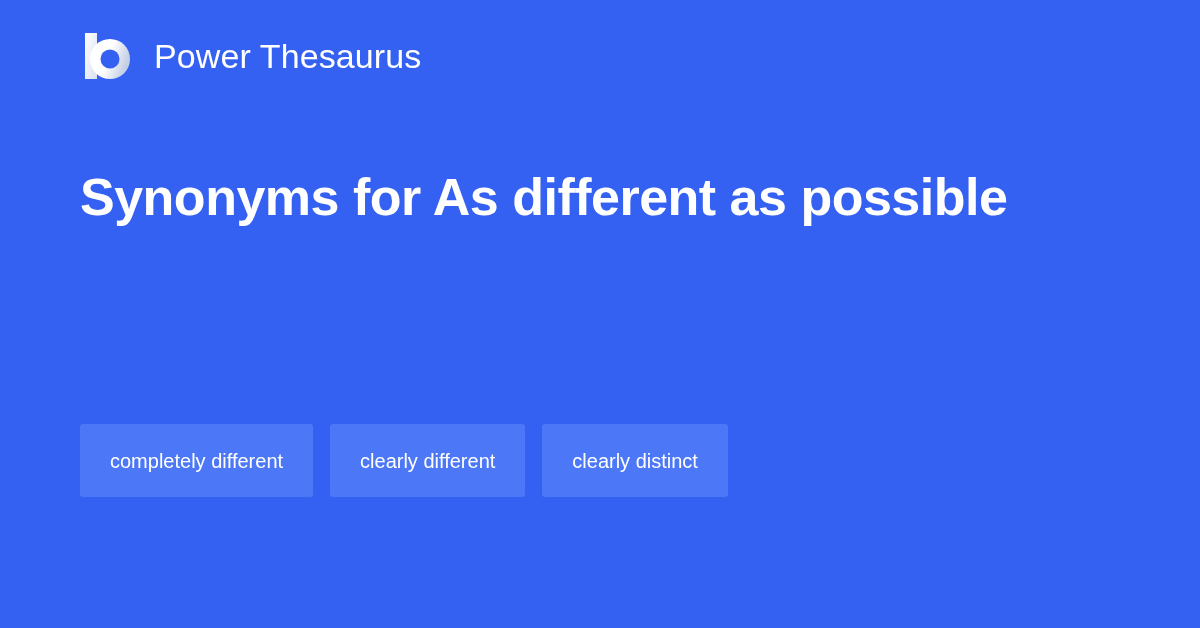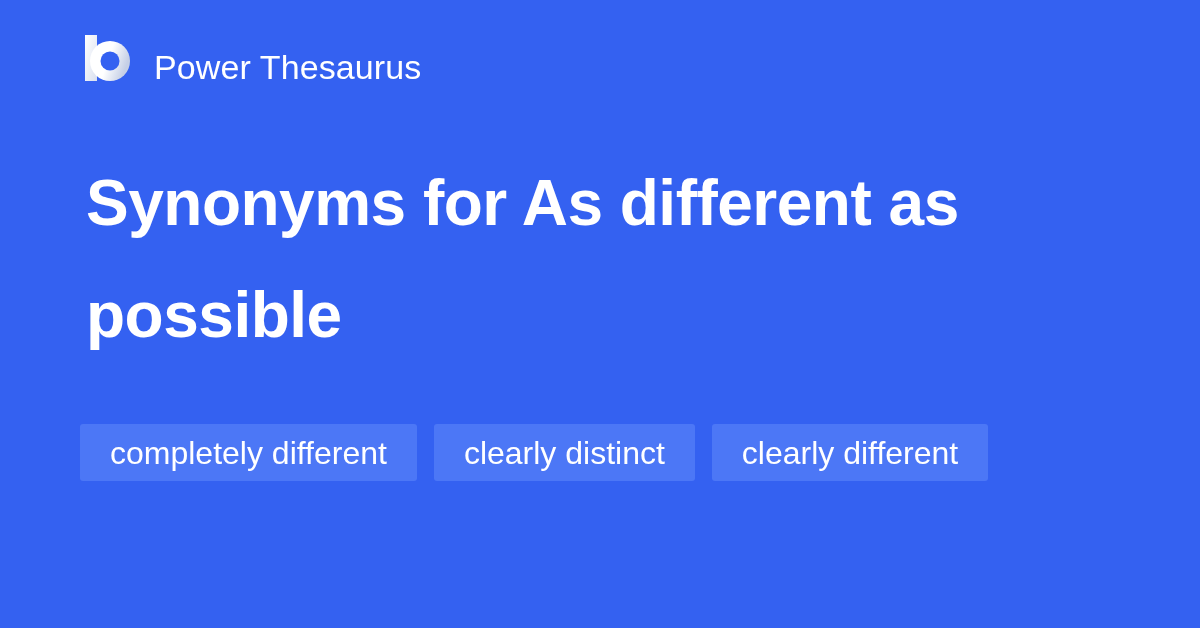--- a/index.html
+++ b/index.html
@@ -21,21 +21,21 @@
     background: #3461f1;
     box-sizing: border-box;
   }
 
   
   .brand {
     position: absolute;
     left: 80px;
     top: 28px;
     display: flex;
-    align-items: flex-end;
+    align-items: center;
     gap: 22px;
     height: 56px;
   }
 
   .brand-logo {
     width: 52px;
     height: 52px;
     display: block;
     flex: 0 0 auto;
   }
@@ -49,52 +49,52 @@
     letter-spacing: 0.1px;
     white-space: nowrap;
   }
 
   
   .headline {
     position: absolute;
     left: 80px;
     top: 141px;
     width: 1040px;
-    margin: 6px;
+    margin: 0;
     font-family: "Liberation Sans", sans-serif;
-    font-size: 64px;
+    font-size: 52px;
     font-weight: 700;
     line-height: 112px;
     letter-spacing: -0.5px;
     color: #ffffff;
   }
 
   
   .chips {
     position: absolute;
     left: 80px;
     top: 424px;
     width: 1040px;
     display: flex;
     flex-wrap: wrap;
     gap: 23px 17px;
     align-content: flex-start;
   }
 
   .chip {
     box-sizing: border-box;
-    height: 57px;
+    height: 73px;
     display: flex;
     align-items: center;
     justify-content: center;
     padding: 8px 30px;
     background: #4c77f6;
     border-radius: 3px;
     font-family: "Liberation Sans", sans-serif;
-    font-size: 32px;
+    font-size: 20px;
     font-weight: 400;
     line-height: 1;
     color: #ffffff;
     white-space: nowrap;
   }
 </style>
 </head>
 <body>
 
 <div class="og-card">
@@ -116,17 +116,17 @@
       <circle cx="30" cy="29" r="20" fill="url(#bowlGrad)"></circle>
       <circle cx="30" cy="29" r="9.5" fill="#3461f1"></circle>
     </svg>
     <span class="brand-name">Power Thesaurus</span>
   </div>
 
   <h1 class="headline">Synonyms for As different as possible</h1>
 
   <div class="chips">
     <span class="chip">completely different</span>
+    <span class="chip">clearly different</span>
     <span class="chip">clearly distinct</span>
-    <span class="chip">clearly different</span>
   </div>
 
 </div>
 
 </body></html>

